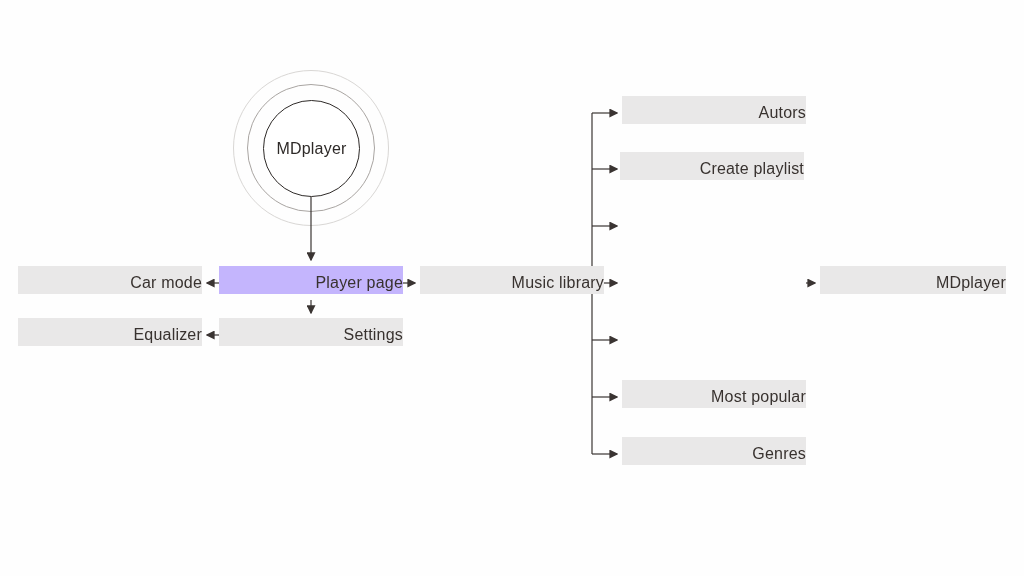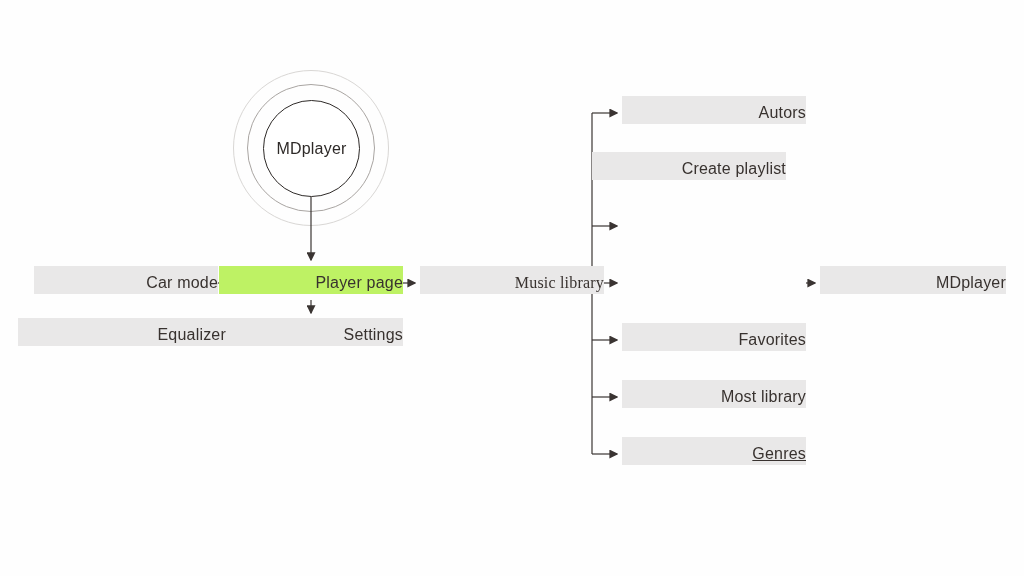--- a/index.html
+++ b/index.html
@@ -46,51 +46,51 @@
     width: 184px;
     background: #e9e8e8;
     color: #38322f;
     font-size: 16px;
     line-height: 34px;
     text-align: right;
     z-index: 2;
     letter-spacing: 0.2px;
   }
   .box.active {
-    background: #bef264;
+    background: #c4b5fd;
   }
   .circle-main {
     position: absolute;
     left: 263px; top: 100px;
     width: 97px; height: 97px;
     box-sizing: border-box;
     border: 1.6px solid #2e2a28;
     border-radius: 50%;
     background: #ffffff;
     color: #2e2a28;
     font-size: 16px;
     display: flex;
     align-items: center;
     justify-content: center;
     z-index: 2;
     letter-spacing: 0.2px;
   }
   
-  .pos-car-mode       { left: 34px;  top: 266px; }
+  .pos-car-mode       { left: 18px;  top: 266px; }
   .pos-player-page    { left: 219px; top: 266px; }
   .pos-settings       { left: 219px; top: 318px; }
-  .pos-equalizer      { left: 18px;  top: 318px; padding-left: 24px; }
-  .pos-music-library  { left: 420px; top: 266px; font-family: Liberation Serif, serif; }
+  .pos-equalizer      { left: 18px;  top: 318px; }
+  .pos-music-library  { left: 420px; top: 266px; }
   .pos-autors         { left: 622px; top: 96px;  }
-  .pos-create-playlist{ left: 592px; top: 152px; padding-left: 10px; }
+  .pos-create-playlist{ left: 620px; top: 152px; }
   .pos-playlist       { left: 622px; top: 209px; }
   .pos-search         { left: 622px; top: 266px; }
   .pos-favorites      { left: 622px; top: 323px; }
   .pos-most-popular   { left: 622px; top: 380px; }
-  .pos-genres         { left: 622px; top: 437px; text-decoration: underline; }
+  .pos-genres         { left: 622px; top: 437px; }
   .pos-filters        { left: 820px; top: 266px; width: 186px; }
 </style>
 </head>
 <body>
 
 <div class="canvas">
 
   <div class="ring ring-outer"></div>
   <div class="ring ring-middle"></div>
 
@@ -131,21 +131,20 @@
   <div class="box pos-equalizer">Equalizer</div>
 
   <div class="box pos-music-library">Music library</div>
 
   <div class="box pos-autors">Autors</div>
 
   <div class="box pos-create-playlist">Create playlist</div>
 
 
 
-  <div class="box pos-favorites">Favorites</div>
 
-  <div class="box pos-most-popular">Most library</div>
+  <div class="box pos-most-popular">Most popular</div>
 
   <div class="box pos-genres">Genres</div>
 
   <div class="box pos-filters">MDplayer</div>
 
 </div>
 
 </body></html>

